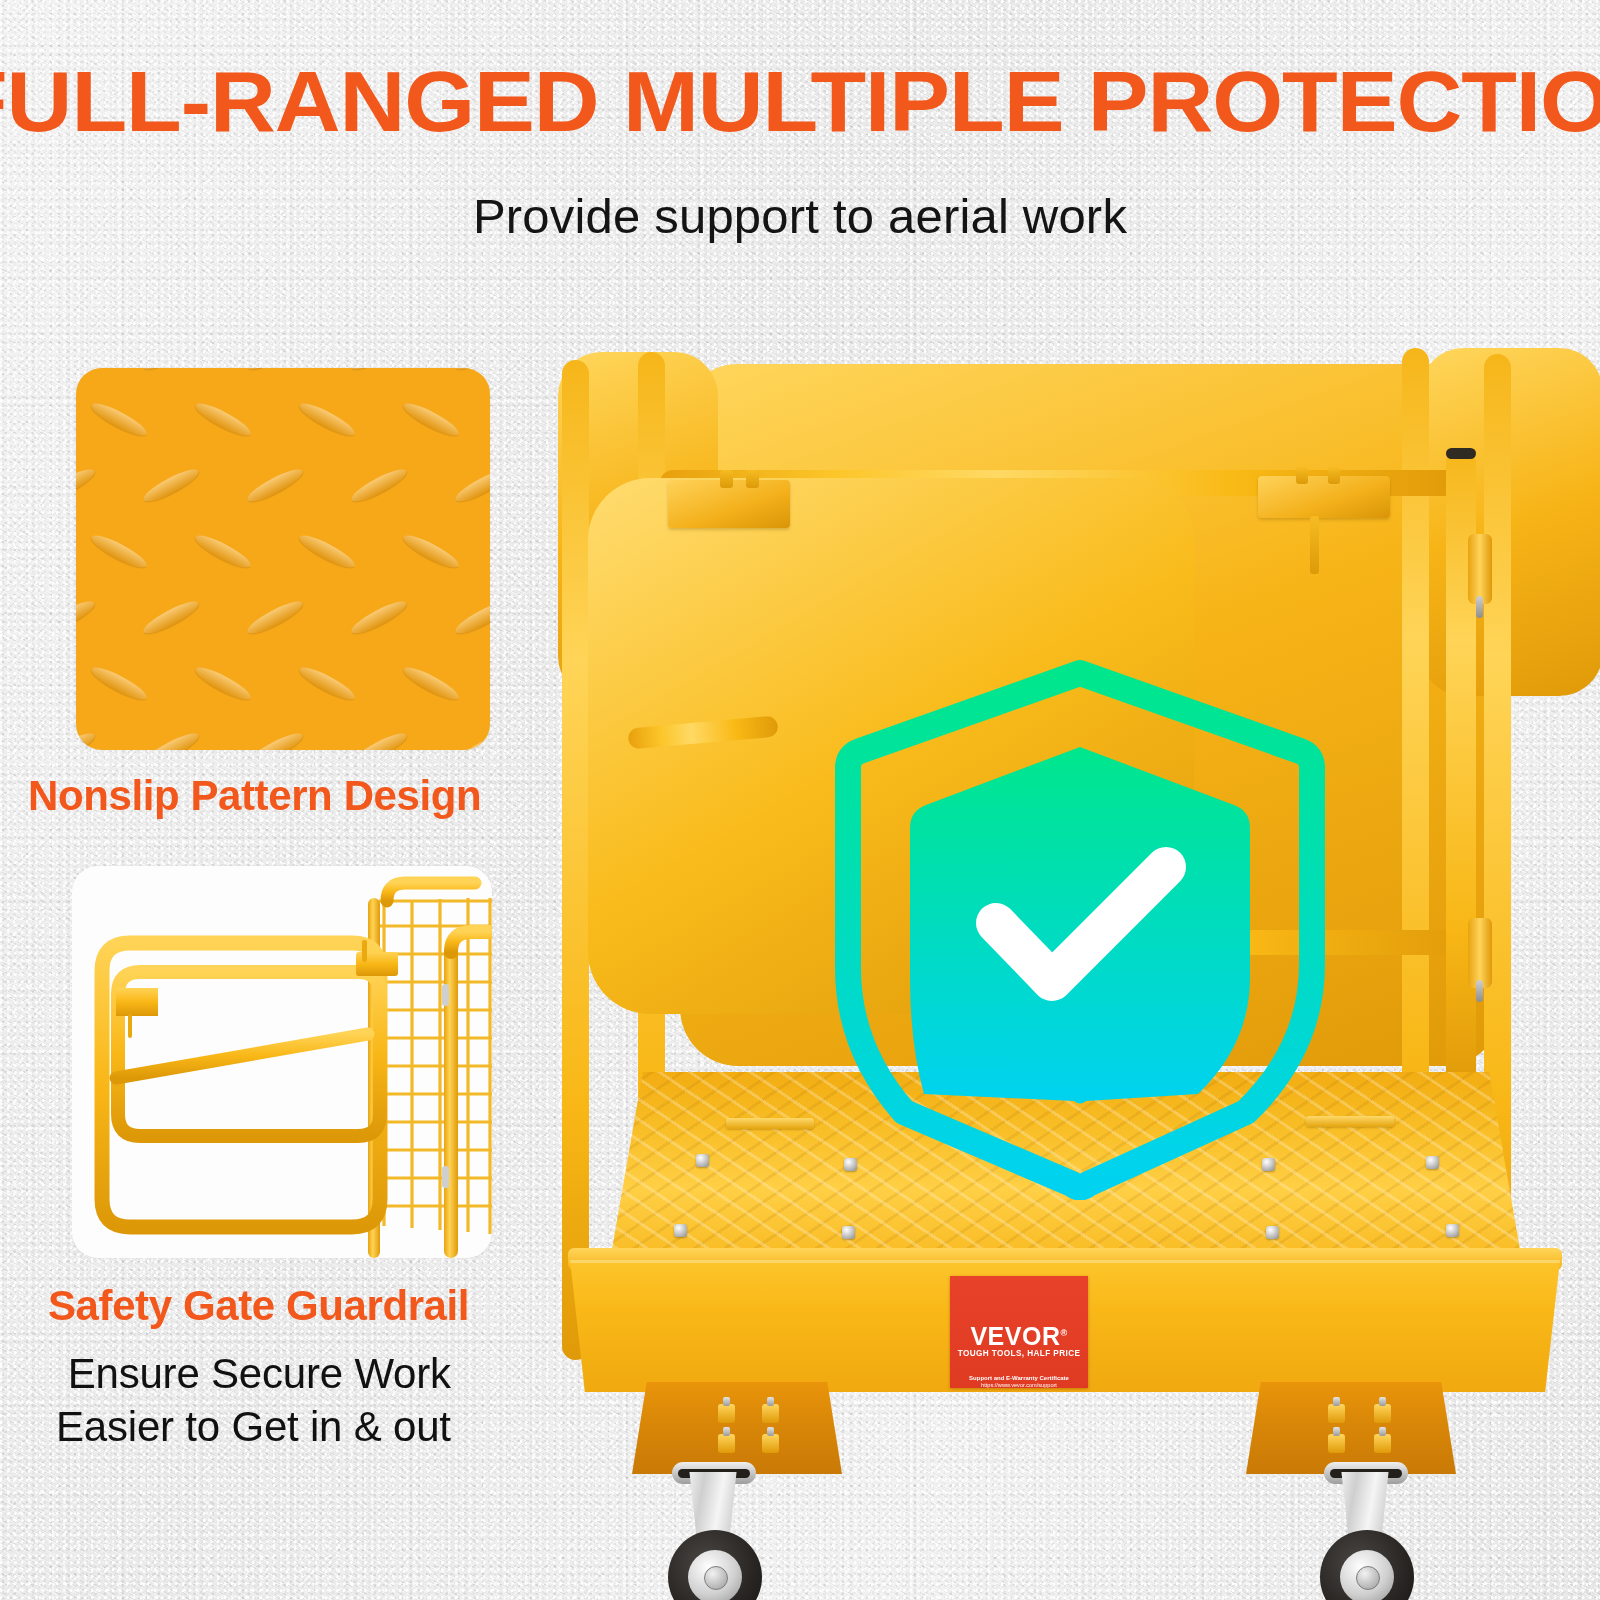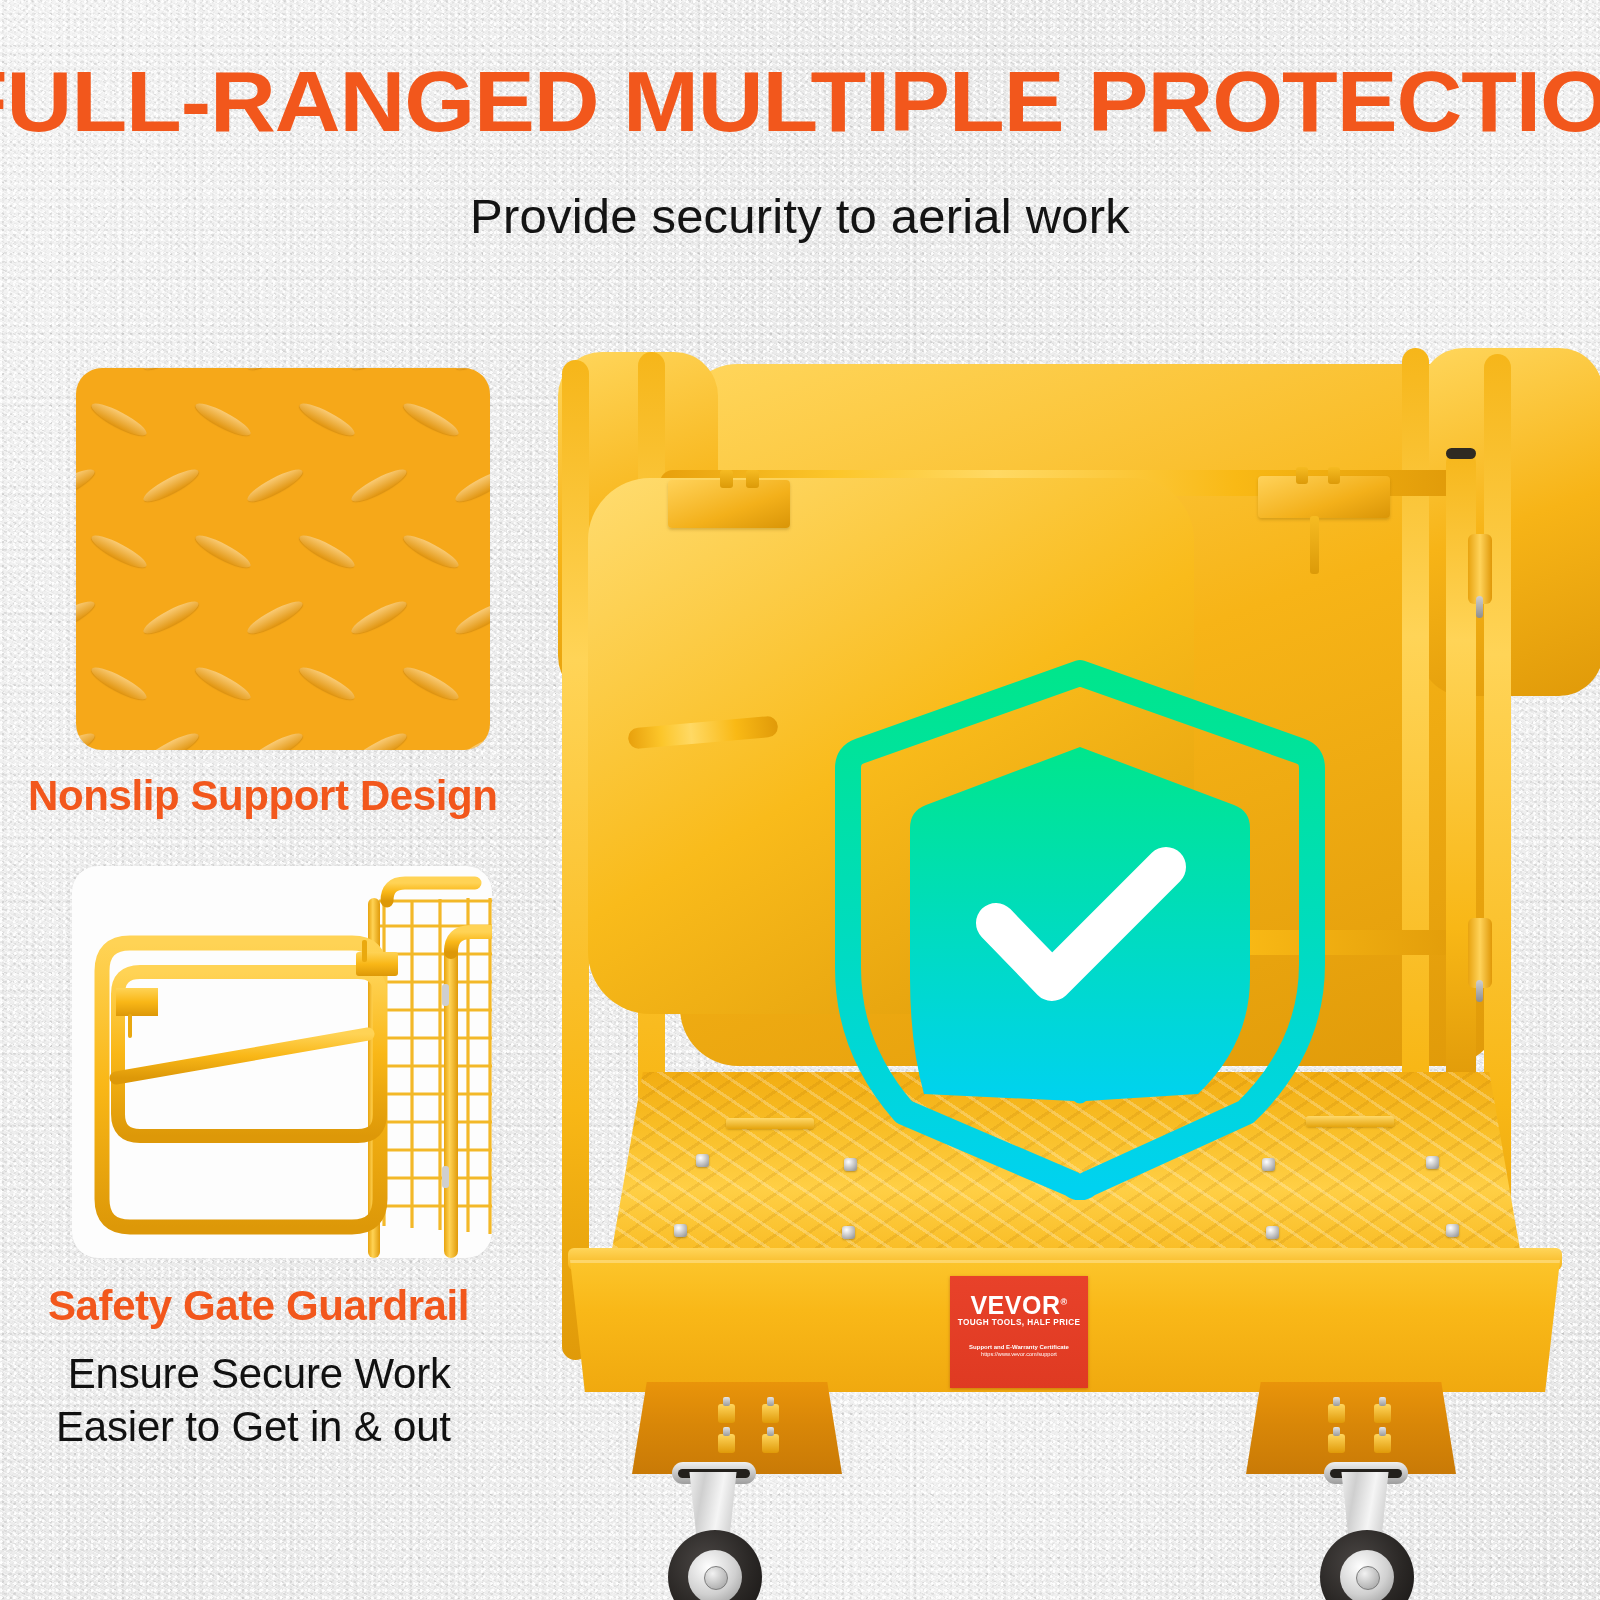--- a/index.html
+++ b/index.html
@@ -187,21 +187,21 @@
     background:linear-gradient(180deg,#ffd55a,#f6b317);
   }
 
   
   #sticker{
     position:absolute;left:410px;top:946px;width:138px;height:112px;
     background:linear-gradient(180deg,#e8422a 0%,#df3a22 100%);
     box-shadow:0 1px 3px rgba(120,30,10,.35);
     color:#fff;text-align:center;
   }
-  #sticker .brand{margin-top:17px;font-weight:bold;font-size:25px;letter-spacing:.5px;line-height:1;}
+  #sticker .brand{margin-top:48px;font-weight:bold;font-size:25px;letter-spacing:.5px;line-height:1;}
   #sticker .brand sup{font-size:9px;vertical-align:super;}
   #sticker .tag{font-size:8.2px;font-weight:bold;letter-spacing:.4px;}
   #sticker .sup1{margin-top:17px;font-size:6px;font-weight:bold;}
   #sticker .sup2{margin-top:1px;font-size:5.6px;}
 
   
   .mount{
     position:absolute;width:210px;height:92px;
     background:linear-gradient(180deg,#e9940a 0%,#d98708 45%,#c97a06 100%);
     clip-path:polygon(7% 0%, 93% 0%, 100% 100%, 0% 100%);
@@ -239,21 +239,21 @@
 
   
   #shield{position:absolute;left:830px;top:655px;width:500px;height:545px;}
 </style>
 </head>
 <body>
 
 <div id="wall"></div>
 
 <div class="headline">FULL-RANGED MULTIPLE PROTECTION</div>
-<div class="subtitle">Provide security to aerial work</div>
+<div class="subtitle">Provide support to aerial work</div>
 
 <div class="feat-card" id="card-nonslip">
   <div class="plate" id="plate-gen">
       <div class="lens" style="left: -40px; top: -22px; transform: rotate(-28deg);"></div>
       <div class="lens" style="left: 64px; top: -22px; transform: rotate(-28deg);"></div>
       <div class="lens" style="left: 168px; top: -22px; transform: rotate(-28deg);"></div>
       <div class="lens" style="left: 272px; top: -22px; transform: rotate(-28deg);"></div>
       <div class="lens" style="left: 376px; top: -22px; transform: rotate(-28deg);"></div>
       <div class="lens" style="left: 12px; top: 44px; transform: rotate(28deg);"></div>
       <div class="lens" style="left: 116px; top: 44px; transform: rotate(28deg);"></div>
@@ -277,21 +277,21 @@
       <div class="lens" style="left: 116px; top: 308px; transform: rotate(28deg);"></div>
       <div class="lens" style="left: 220px; top: 308px; transform: rotate(28deg);"></div>
       <div class="lens" style="left: 324px; top: 308px; transform: rotate(28deg);"></div>
       <div class="lens" style="left: -40px; top: 374px; transform: rotate(-28deg);"></div>
       <div class="lens" style="left: 64px; top: 374px; transform: rotate(-28deg);"></div>
       <div class="lens" style="left: 168px; top: 374px; transform: rotate(-28deg);"></div>
       <div class="lens" style="left: 272px; top: 374px; transform: rotate(-28deg);"></div>
       <div class="lens" style="left: 376px; top: 374px; transform: rotate(-28deg);"></div>
     </div>
 </div>
-<div class="feat-title" id="title-nonslip">Nonslip Support Design</div>
+<div class="feat-title" id="title-nonslip">Nonslip Pattern Design</div>
 
 <div class="feat-card" id="card-gate">
   <svg viewBox="0 0 420 392" width="420" height="392">
     <defs>
       <linearGradient id="gy" x1="0" y1="0" x2="0" y2="1">
         <stop offset="0" stop-color="#ffd355"></stop>
           <stop offset=".5" stop-color="#f9b717"></stop>
           <stop offset="1" stop-color="#dd9808"></stop>
       </linearGradient>
       <linearGradient id="gy2" x1="0" y1="0" x2="1" y2="0">

